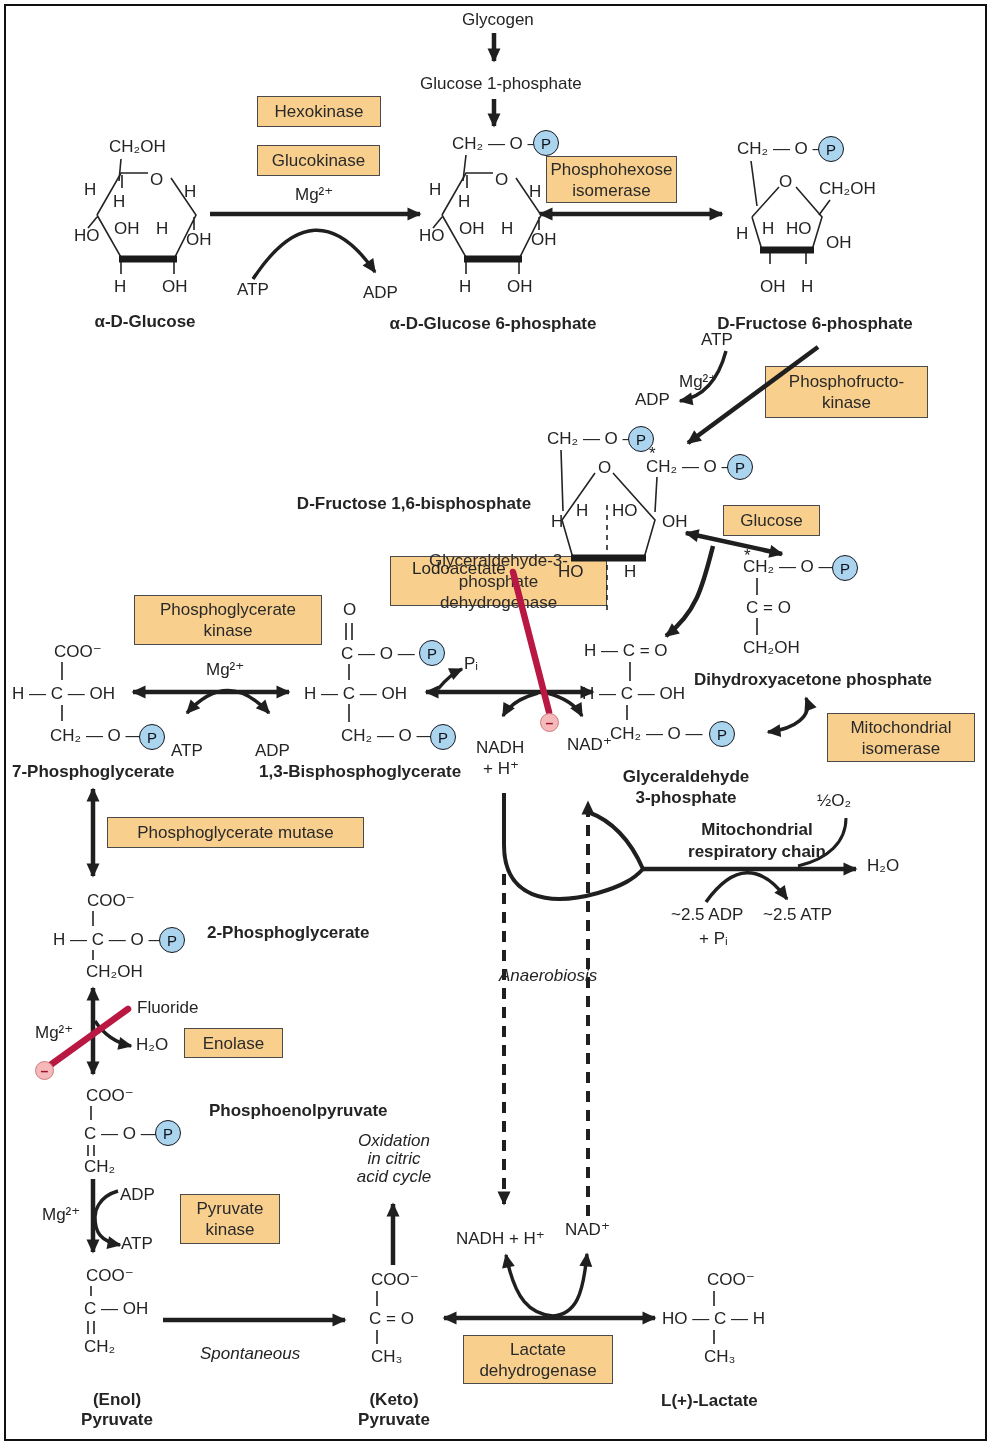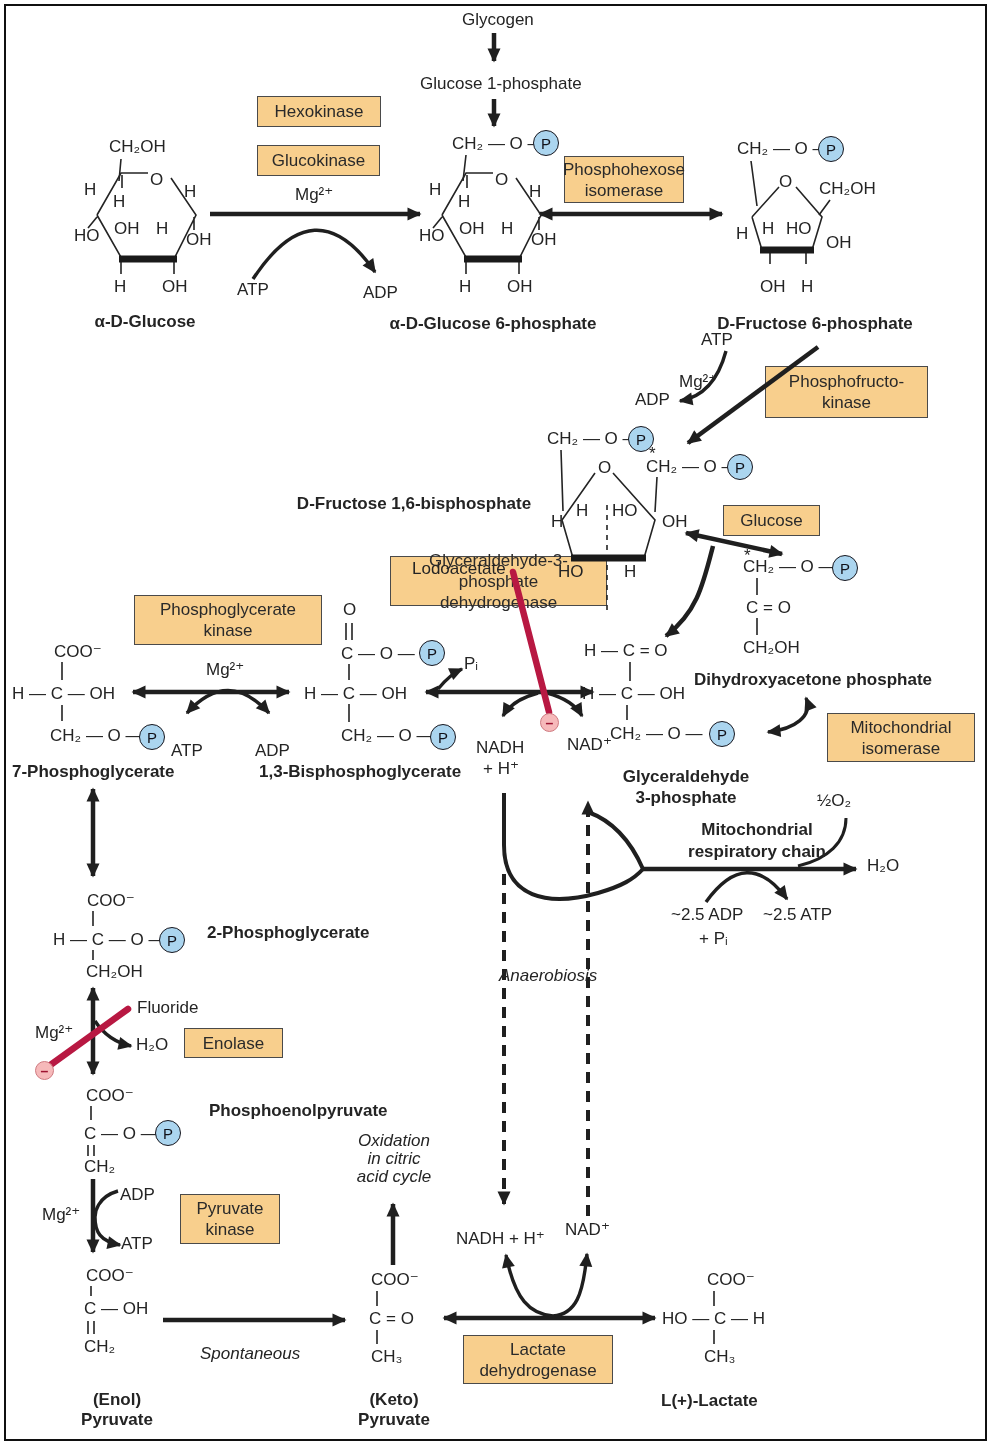--- a/index.html
+++ b/index.html
@@ -24,38 +24,41 @@
 
 <div class="stage">
   <div class="frame"></div>
 
   <div class="ebox" style="left:257px;top:96px;width:124px;height:31px">
       <span>Hexokinase</span>
     </div>
   <div class="ebox" style="left:257px;top:145px;width:123px;height:31px">
       <span>Glucokinase</span>
     </div>
-  <div class="ebox" style="left:564px;top:156px;width:120px;height:47px">
+  <div class="ebox" style="left:546px;top:156px;width:131px;height:47px">
       <span>Phosphohexose</span>
       <span>isomerase</span>
     </div>
   <div class="ebox" style="left:765px;top:366px;width:163px;height:52px">
       <span>Phosphofructo-</span>
       <span>kinase</span>
     </div>
   <div class="ebox" style="left:723px;top:505px;width:97px;height:31px">
       <span>Glucose</span>
     </div>
   <div class="ebox" style="left:390px;top:556px;width:217px;height:50px">
       <span>Glyceraldehyde-3-phosphate</span>
       <span>dehydrogenase</span>
     </div>
   <div class="ebox" style="left:134px;top:595px;width:188px;height:50px">
       <span>Phosphoglycerate</span>
       <span>kinase</span>
+    </div>
+  <div class="ebox" style="left:107px;top:817px;width:257px;height:31px">
+      <span>Phosphoglycerate mutase</span>
     </div>
   <div class="ebox" style="left:184px;top:1028px;width:99px;height:30px">
       <span>Enolase</span>
     </div>
   <div class="ebox" style="left:180px;top:1194px;width:100px;height:50px">
       <span>Pyruvate</span>
       <span>kinase</span>
     </div>
   <div class="ebox" style="left:463px;top:1335px;width:150px;height:49px">
       <span>Lactate</span>

